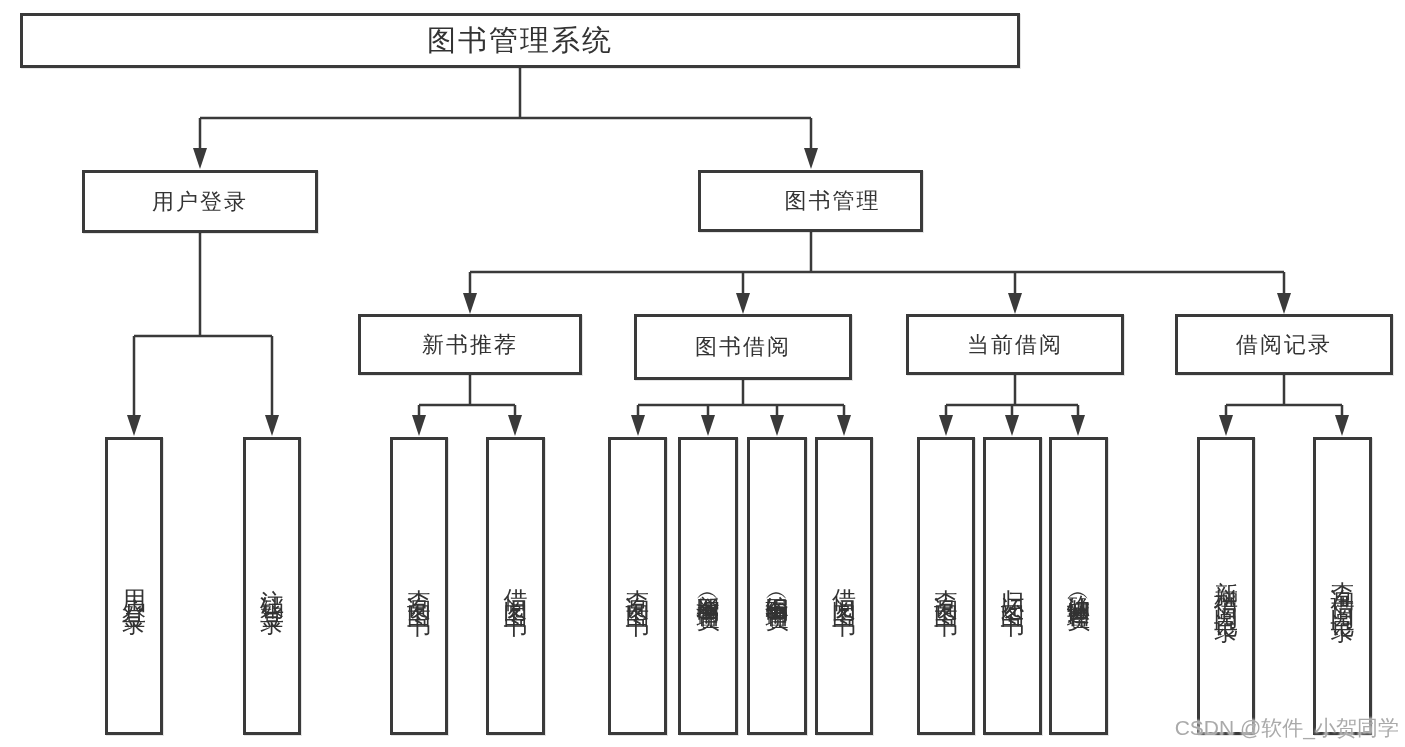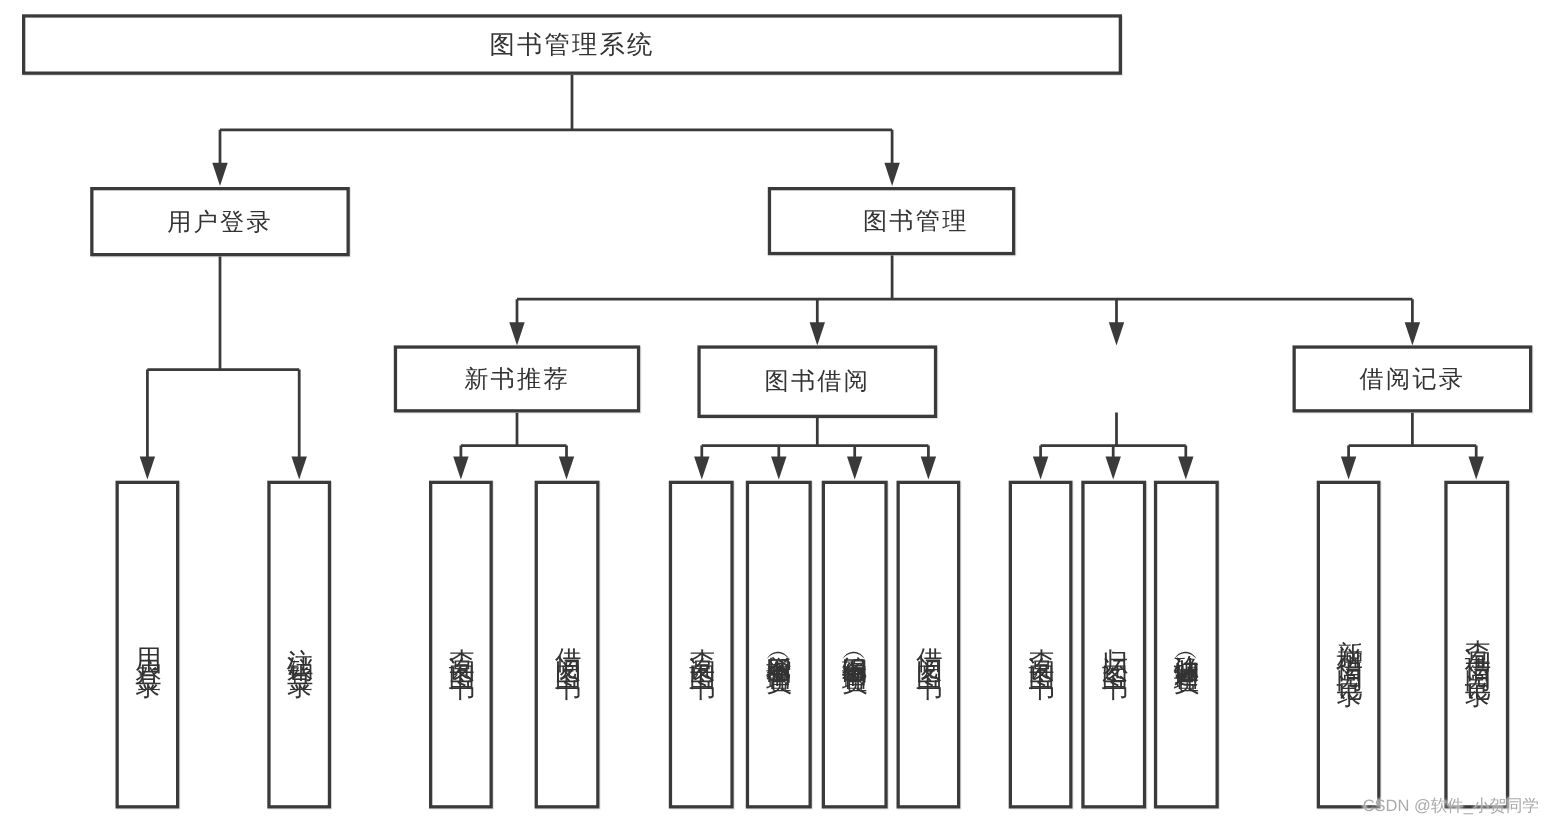--- a/index.html
+++ b/index.html
@@ -8,29 +8,29 @@
     font-family:"Liberation Sans", sans-serif; overflow:hidden;
   }
   svg.connectors { position:absolute; left:0; top:0; z-index:1; }
   .box {
     position:absolute; box-sizing:border-box; z-index:2;
     border:3px solid #3a3a3a; background:#ffffff; color:#333333;
     display:flex; align-items:center; justify-content:center;
     box-shadow:1px 1px 0 rgba(0,0,0,0.10);
   }
   .hbox { font-size:22px; letter-spacing:2px; }
-  .root { font-size:23px; }
+  .root { font-size:29px; }
   .vbox {
     writing-mode:vertical-rl; text-orientation:mixed;
     font-size:24px; letter-spacing:8px; line-height:1;
   }
   .vbox.tight { font-size:23px; letter-spacing:2px; }
   .watermark {
     position:absolute; right:6px; bottom:5px; z-index:3;
-    font-size:15px; color:rgba(165,165,165,0.95);
+    font-size:21px; color:rgba(165,165,165,0.95);
     text-shadow:0 0 3px #ffffff, 0 0 3px #ffffff;
     white-space:nowrap;
     text-align:center;
   }
 </style>
 </head>
 <body>
 
 <div class="canvas">
 
@@ -74,20 +74,21 @@
     </g>
   </svg>
 
   <div class="box hbox root" style="left:20px; top:13px; width:1000px; height:55px;">图书管理系统</div>
 
   <div class="box hbox" style="left:82px; top:170px; width:236px; height:63px;">用户登录</div>
   <div class="box hbox" style="left:698px; top:170px; width:225px; height:62px;padding-left:44px;">图书管理</div>
 
   <div class="box hbox" style="left:358px; top:314px; width:224px; height:61px;">新书推荐</div>
   <div class="box hbox" style="left:634px; top:314px; width:218px; height:66px;">图书借阅</div>
+  <div class="box hbox" style="left:906px; top:314px; width:218px; height:61px;">当前借阅</div>
   <div class="box hbox" style="left:1175px; top:314px; width:218px; height:61px;">借阅记录</div>
 
   <div class="box vbox" style="left:105px; top:437px; width:58px; height:298px;">用户登录</div>
   <div class="box vbox" style="left:243px; top:437px; width:58px; height:298px;">注销登录</div>
 
   <div class="box vbox" style="left:390px; top:437px; width:58px; height:298px;">查询图书</div>
   <div class="box vbox" style="left:486px; top:437px; width:59px; height:298px;">借阅图书</div>
 
   <div class="box vbox" style="left:608px; top:437px; width:59px; height:298px;">查询图书</div>
   <div class="box vbox tight" style="left:678px; top:437px; width:60px; height:298px;">新增图书（管理员）</div>

